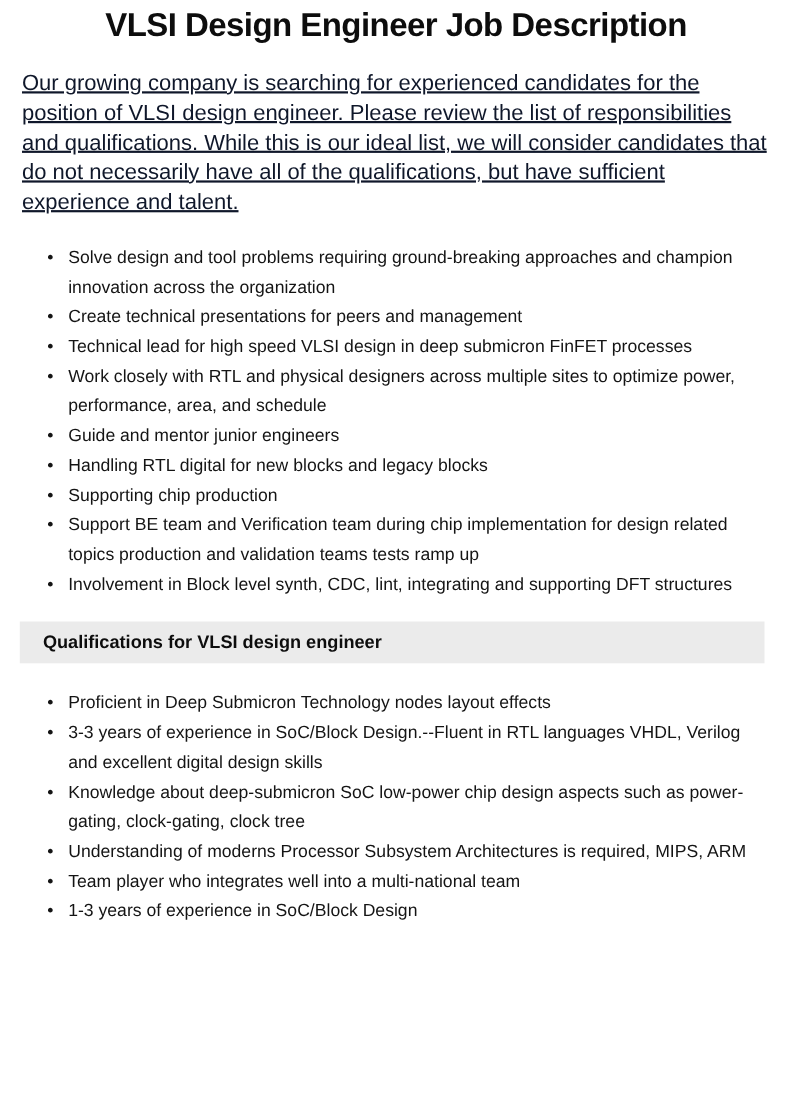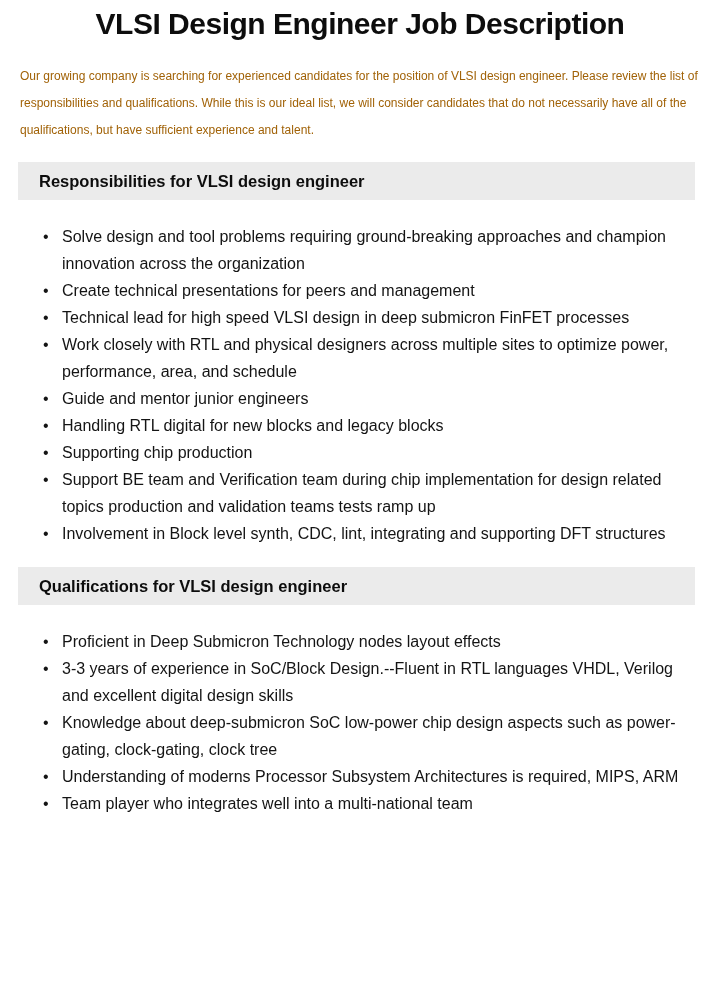--- a/index.html
+++ b/index.html
@@ -22,23 +22,24 @@
     margin: 6px 20px 0 20px;
     text-align: center;
     font-size: 30px;
     line-height: 36px;
     font-weight: 700;
     letter-spacing: -0.5px;
     color: #0d0d0d;
   }
   p.intro {
     margin: 21px 20px 18px 20px;
-    font-size: 12px;
+    font-size: 20px;
     line-height: 27px;
-    color: #a16207;
+    color: #0f172a;
+    text-decoration: underline;
   }
   .section-bar {
     margin: 0 25px 0 18px;
     height: 38px;
     background: #ebebeb;
     display: flex;
     align-items: center;
     padding-left: 21px;
   }
   .section-bar .section-heading {
@@ -69,23 +70,20 @@
 </head>
 <body>
 
 <div class="page">
 
   <h1 class="doc-title">VLSI Design Engineer Job Description</h1>
 
   <p class="intro">Our growing company is searching for experienced candidates for the position of VLSI design engineer. Please review the list of responsibilities and qualifications. While this is our ideal list, we will consider candidates that do not necessarily have all of the qualifications, but have sufficient experience and talent.</p>
 
   <div class="section">
-    <div class="section-bar">
-      <span class="section-heading">Responsibilities for VLSI design engineer</span>
-    </div>
     <ul class="bullet-list">
         <li>Solve design and tool problems requiring ground-breaking approaches and champion innovation across the organization</li>
         <li>Create technical presentations for peers and management</li>
         <li>Technical lead for high speed VLSI design in deep submicron FinFET processes</li>
         <li>Work closely with RTL and physical designers across multiple sites to optimize power, performance, area, and schedule</li>
         <li>Guide and mentor junior engineers</li>
         <li>Handling RTL digital for new blocks and legacy blocks</li>
         <li>Supporting chip production</li>
         <li>Support BE team and Verification team during chip implementation for design related topics production and validation teams tests ramp up</li>
         <li>Involvement in Block level synth, CDC, lint, integrating and supporting DFT structures</li>
@@ -95,16 +93,17 @@
   <div class="section">
     <div class="section-bar">
       <span class="section-heading">Qualifications for VLSI design engineer</span>
     </div>
     <ul class="bullet-list">
         <li>Proficient in Deep Submicron Technology nodes layout effects</li>
         <li>3-3 years of experience in SoC/Block Design.--Fluent in RTL languages VHDL, Verilog and excellent digital design skills</li>
         <li>Knowledge about deep-submicron SoC low-power chip design aspects such as power-gating, clock-gating, clock tree</li>
         <li>Understanding of moderns Processor Subsystem Architectures is required, MIPS, ARM</li>
         <li>Team player who integrates well into a multi-national team</li>
+        <li>1-3 years of experience in SoC/Block Design</li>
       </ul>
   </div>
 
 </div>
 
 </body></html>

